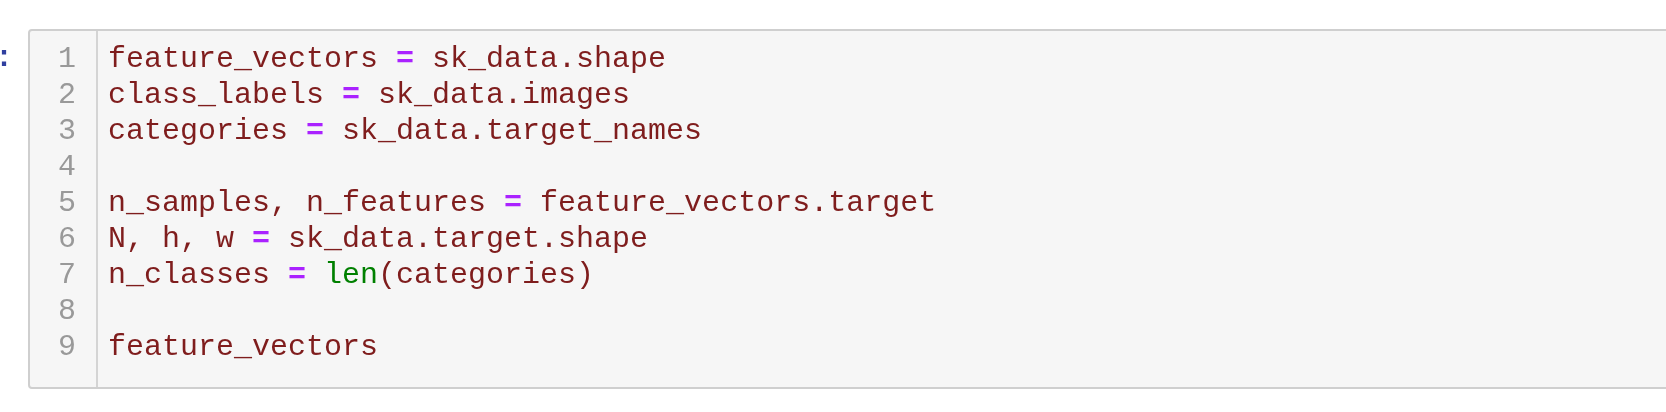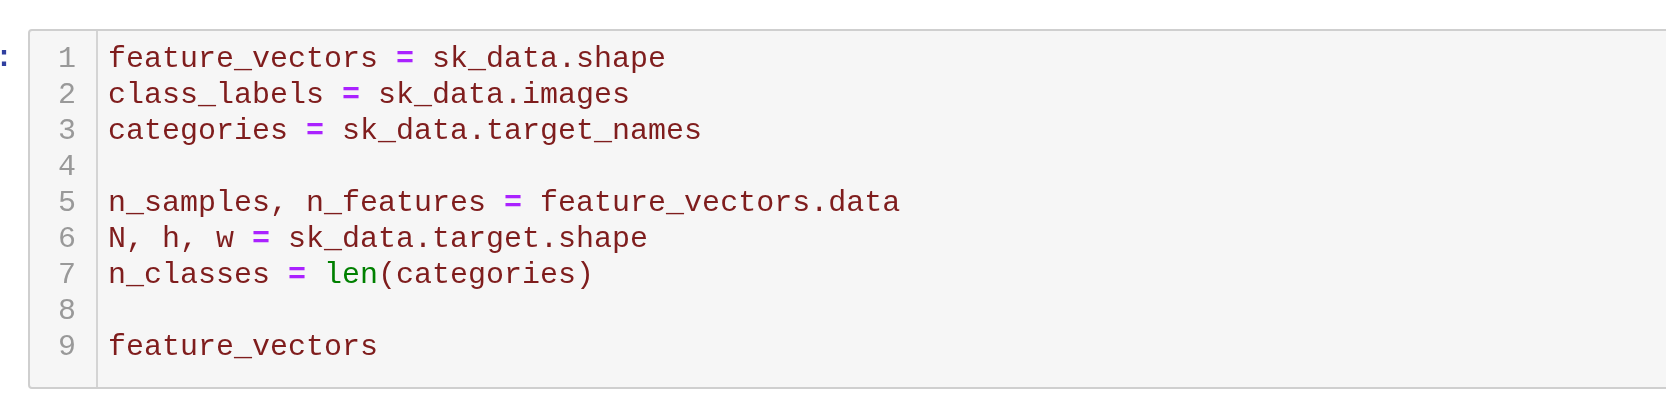--- a/index.html
+++ b/index.html
@@ -94,19 +94,19 @@
       <span class="line-number">6</span>
       <span class="line-number">7</span>
       <span class="line-number">8</span>
       <span class="line-number">9</span>
     </div>
   <div class="code-area">
       <div class="code-line"><span class="tok-plain">feature_vectors </span><span class="tok-op">=</span><span class="tok-plain"> sk_data.shape</span></div>
       <div class="code-line"><span class="tok-plain">class_labels </span><span class="tok-op">=</span><span class="tok-plain"> sk_data.images</span></div>
       <div class="code-line"><span class="tok-plain">categories </span><span class="tok-op">=</span><span class="tok-plain"> sk_data.target_names</span></div>
       <div class="code-line"></div>
-      <div class="code-line"><span class="tok-plain">n_samples, n_features </span><span class="tok-op">=</span><span class="tok-plain"> feature_vectors.data</span></div>
+      <div class="code-line"><span class="tok-plain">n_samples, n_features </span><span class="tok-op">=</span><span class="tok-plain"> feature_vectors.target</span></div>
       <div class="code-line"><span class="tok-plain">N, h, w </span><span class="tok-op">=</span><span class="tok-plain"> sk_data.target.shape</span></div>
       <div class="code-line"><span class="tok-plain">n_classes </span><span class="tok-op">=</span><span class="tok-plain"> </span><span class="tok-builtin">len</span><span class="tok-plain">(categories)</span></div>
       <div class="code-line"></div>
       <div class="code-line"><span class="tok-plain">feature_vectors</span></div>
     </div>
 </div>
 
 </body></html>

